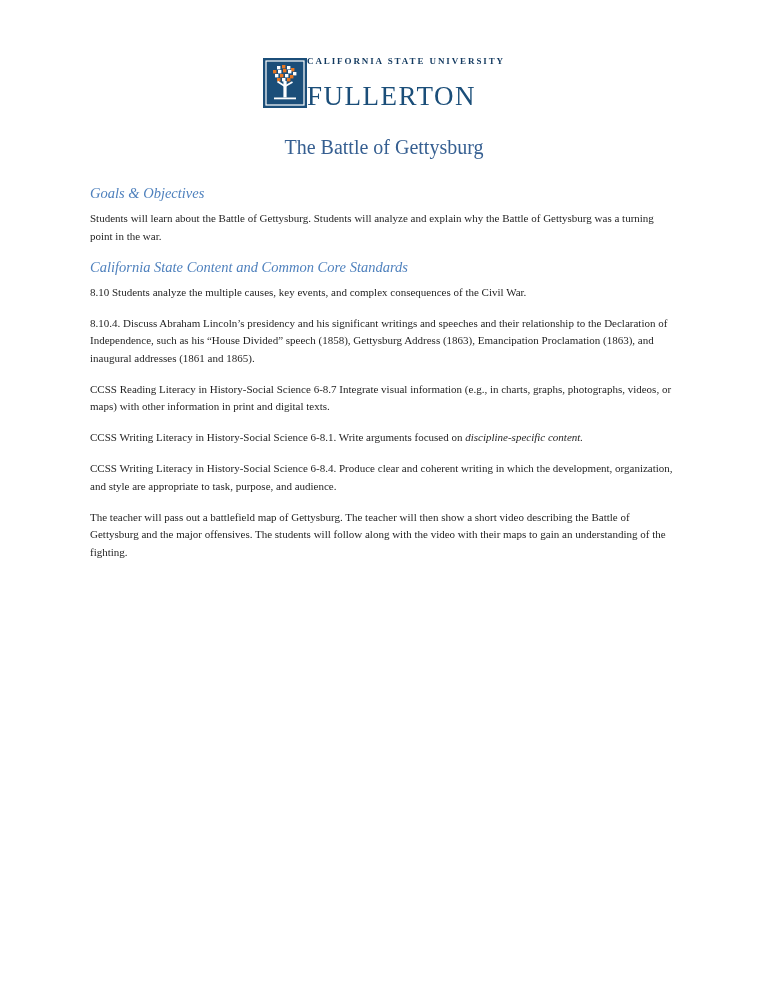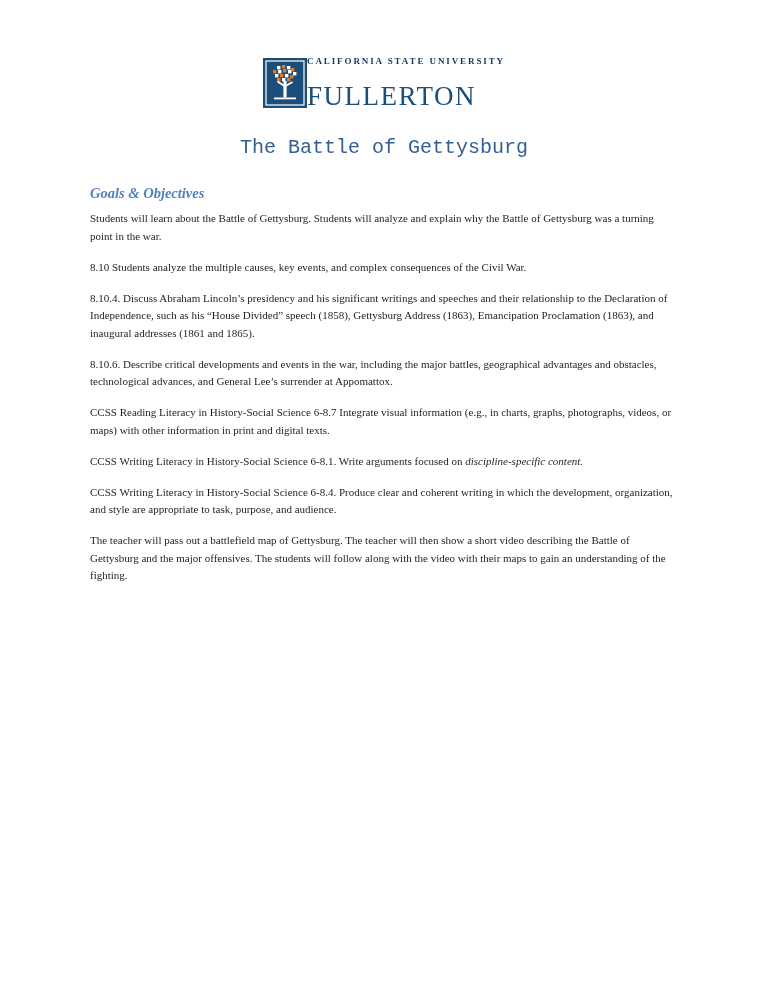--- a/index.html
+++ b/index.html
@@ -22,24 +22,24 @@
     color: #12395F; white-space: nowrap;
   }
   .logo-campus {
     font-size: 27px; font-weight: normal; letter-spacing: 1.5px;
     color: #1B4E79; line-height: 1.05; margin-top: 16px; white-space: nowrap;
   }
 
   
   .doc-title {
     font-weight: normal; font-size: 20px; color: #365F91;
-    text-align: center; margin: 0 0 26px; font-family: Liberation Mono, monospace;
+    text-align: center; margin: 0 0 26px;
   }
   .heading {
-    font-weight: bold; font-style: italic; font-size: 14.5px;
+    font-weight: normal; font-style: italic; font-size: 14.5px;
     color: #4F81BD; margin: 3px 0 8px;
   }
   .heading.green { color: #76923C; font-style: normal; }
 
   
   p { font-size: 11px; line-height: 17.5px; margin: 0 0 13.5px; color: #1f1f1f; }
   p em { font-style: italic; }
 </style>
 </head>
 <body>
@@ -80,22 +80,22 @@
       <span class="logo-univ">CALIFORNIA STATE UNIVERSITY</span>
       <span class="logo-campus">FULLERTON</span>
     </span>
   </header>
 
   <h1 class="doc-title">The Battle of Gettysburg</h1>
 
   <h2 class="heading">Goals &amp; Objectives</h2>
   <p>Students will learn about the Battle of Gettysburg. Students will analyze and explain why the Battle of Gettysburg was a turning point in the war.</p>
 
+  <h2 class="heading">California State Content and Common Core Standards</h2>
   <p>8.10 Students analyze the multiple causes, key events, and complex consequences of the Civil War.</p>
   <p>8.10.4. Discuss Abraham Lincoln’s presidency and his significant writings and speeches and their relationship to the Declaration of Independence, such as his “House Divided” speech (1858), Gettysburg Address (1863), Emancipation Proclamation (1863), and inaugural addresses (1861 and 1865).</p>
-  <p>8.10.6. Describe critical developments and events in the war, including the major battles, geographical advantages and obstacles, technological advances, and General Lee’s surrender at Appomattox.</p>
   <p>CCSS Reading Literacy in History-Social Science 6-8.7 Integrate visual information (e.g., in charts, graphs, photographs, videos, or maps) with other information in print and digital texts.</p>
   <p><span>CCSS Writing Literacy in History-Social Science 6-8.1. Write arguments focused on </span><em>discipline-specific content.</em></p>
   <p>CCSS Writing Literacy in History-Social Science 6-8.4. Produce clear and coherent writing in which the development, organization, and style are appropriate to task, purpose, and audience.</p>
 
   <p>The teacher will pass out a battlefield map of Gettysburg. The teacher will then show a short video describing the Battle of Gettysburg and the major offensives. The students will follow along with the video with their maps to gain an understanding of the fighting.</p>
 
 </div>
 
 </body></html>

